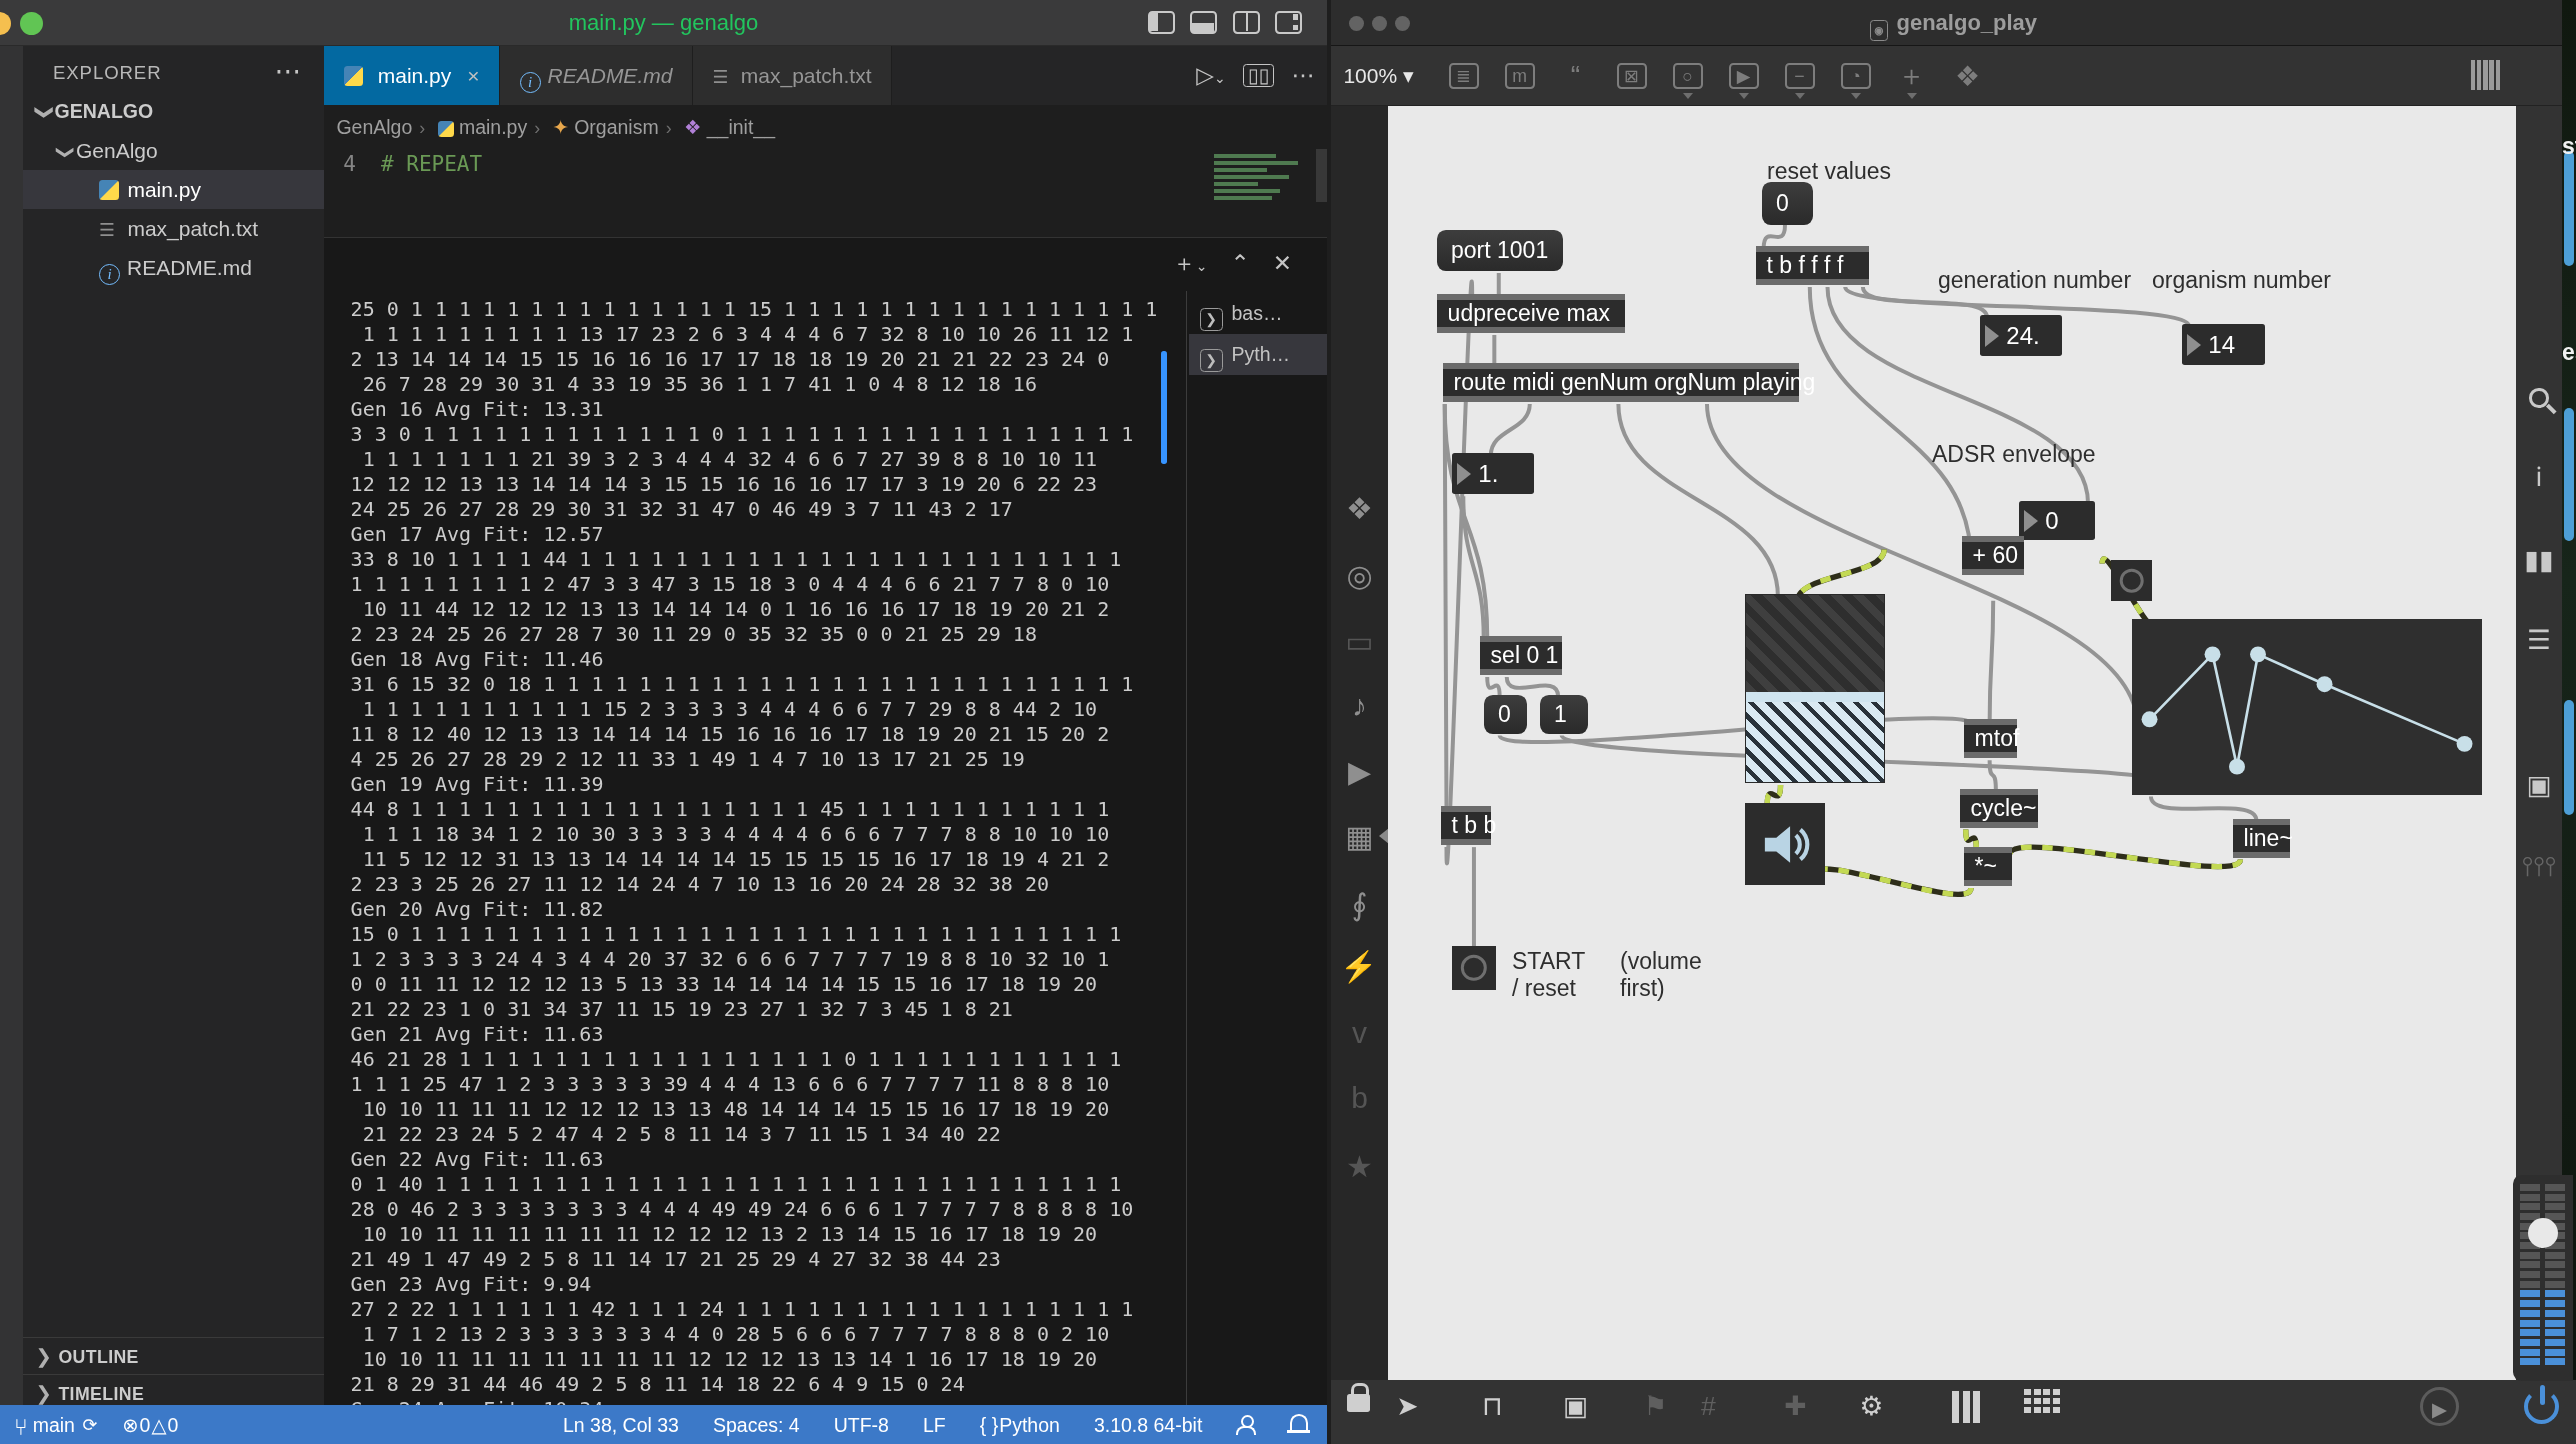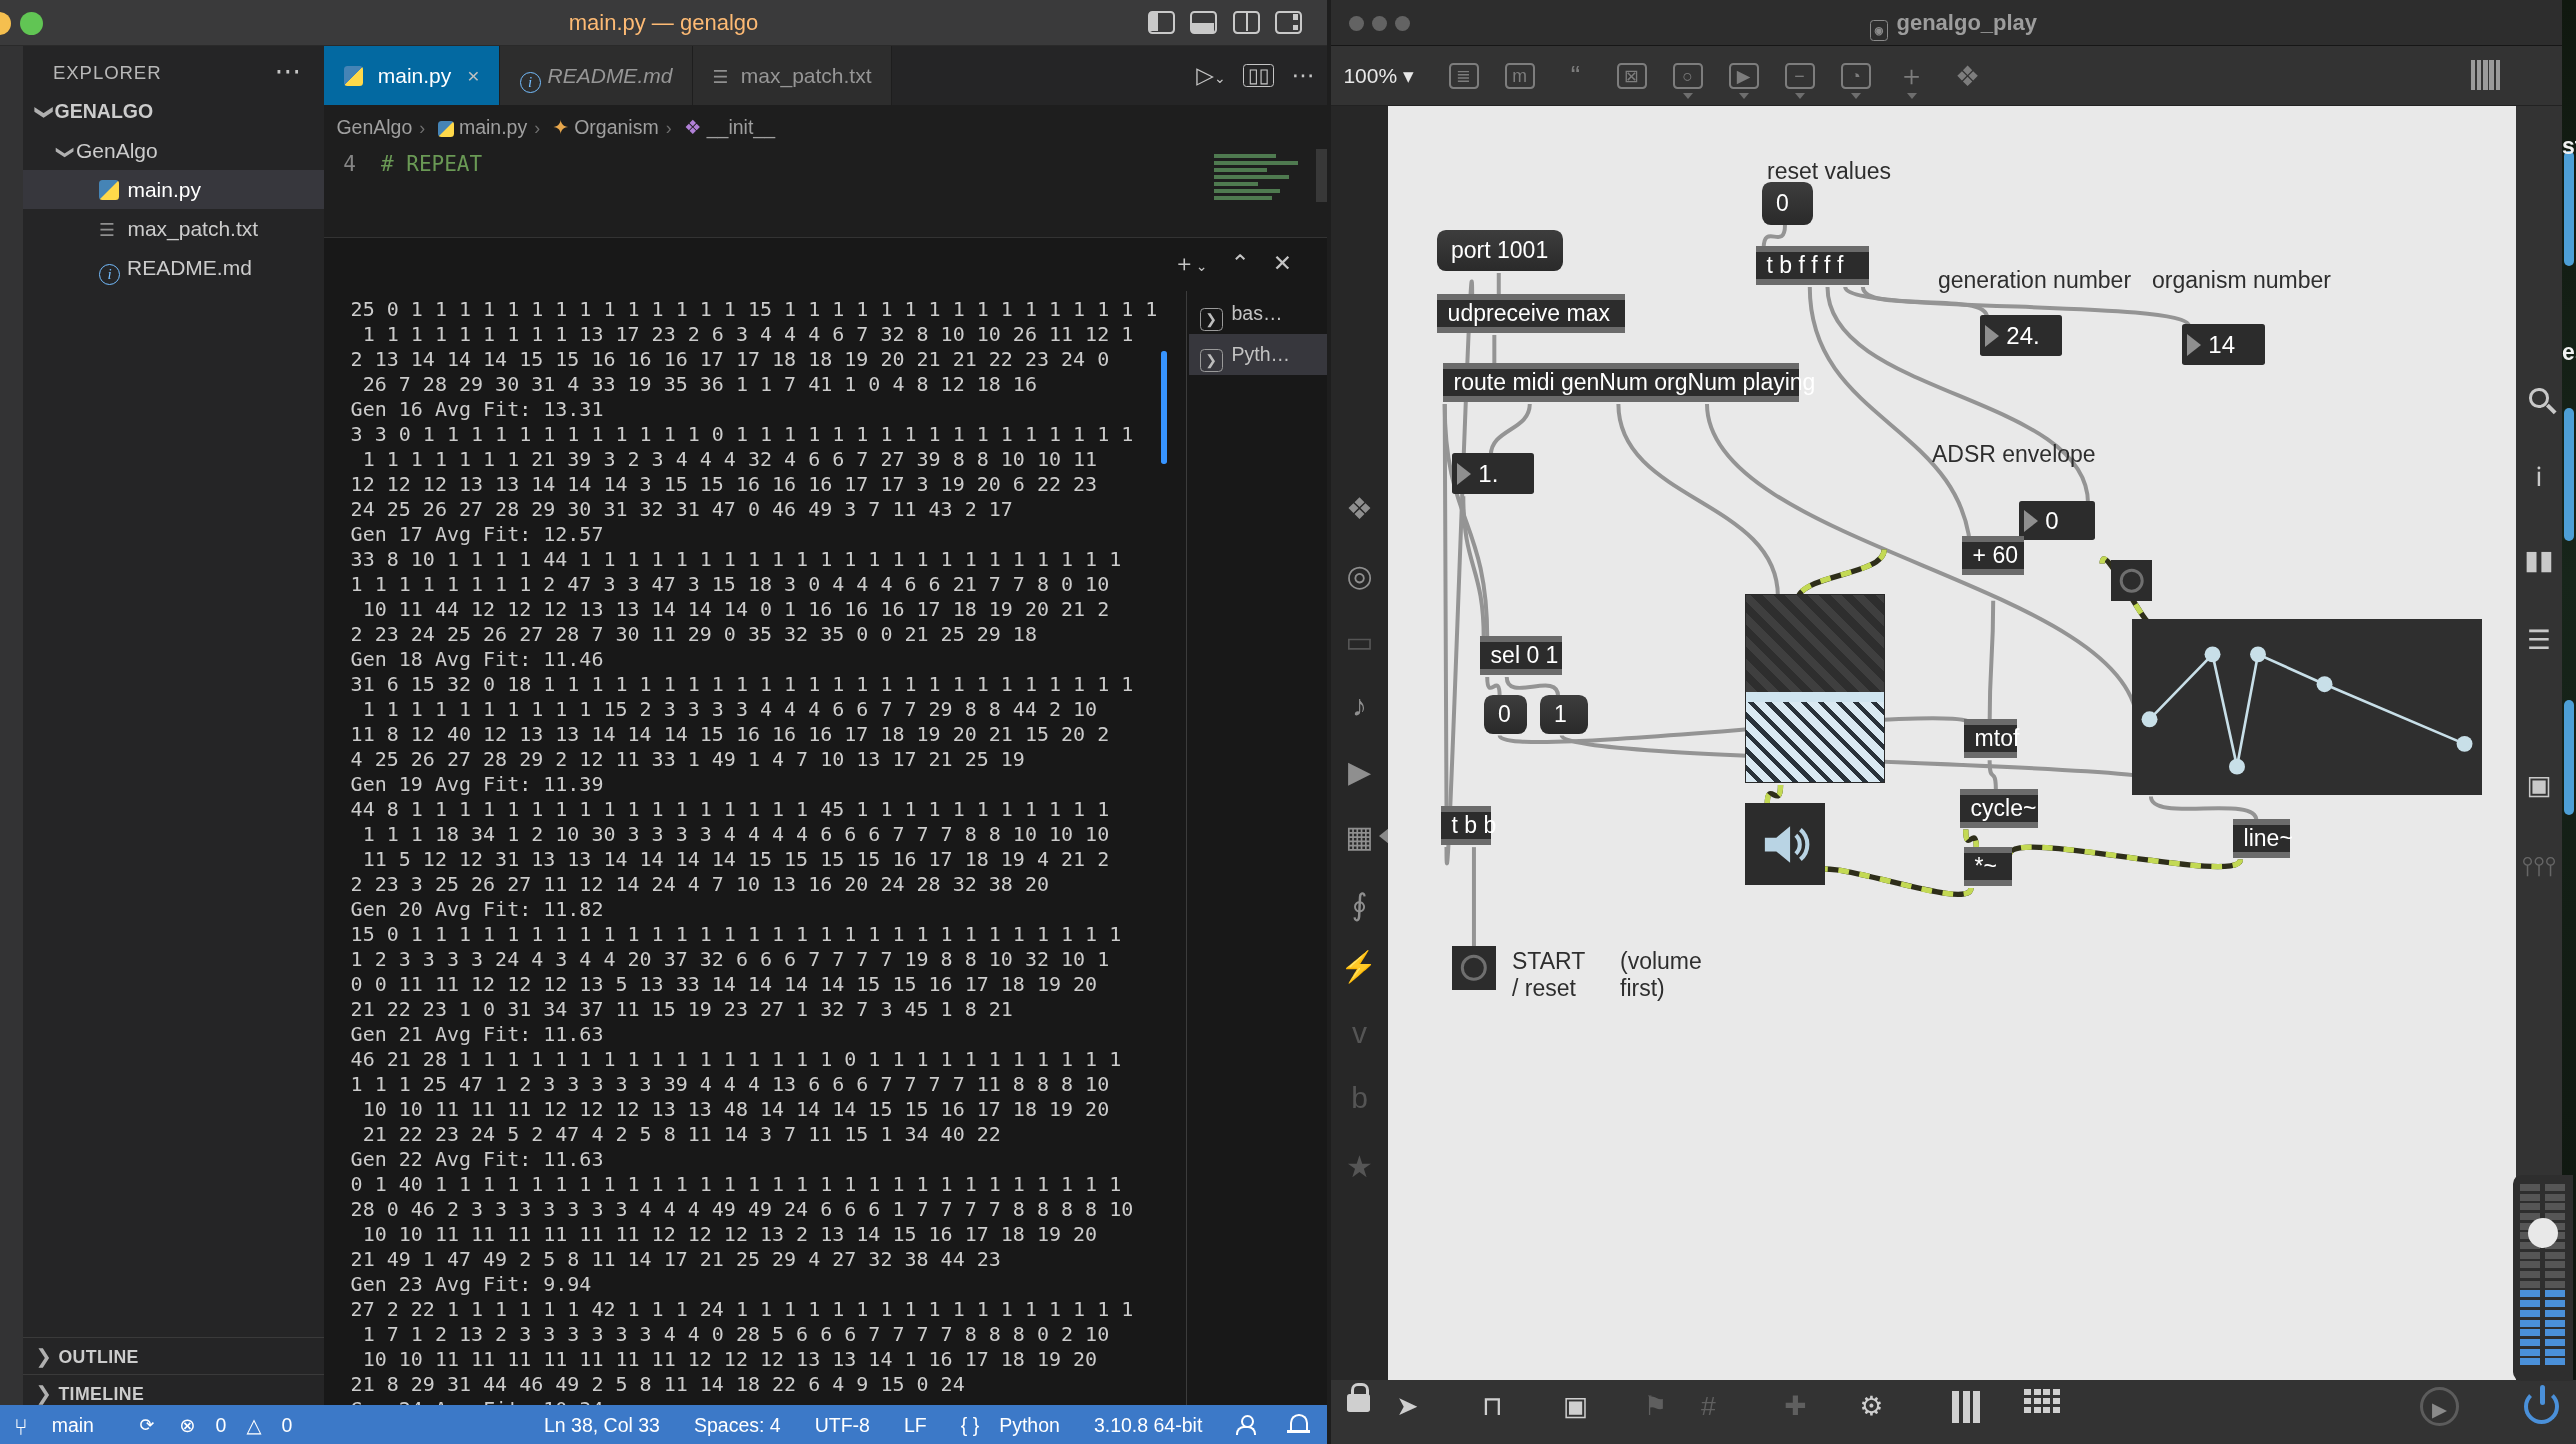--- a/index.html
+++ b/index.html
@@ -4,21 +4,21 @@
 <style>
   * { margin:0; padding:0; box-sizing:border-box; }
   html,body { width:2576px; height:1445px; overflow:hidden; background:#1e1e1e;
     font-family:"Liberation Sans", sans-serif; }
   
   #vscode { position:absolute; left:0; top:0; width:1327px; height:1445px; background:#1e1e1e; }
   #vs-titlebar { position:absolute; left:0; top:0; width:1327px; height:46px; background:#3a3a3b;
     border-bottom:0.9px solid #2a2a2a; overflow:hidden; }
   .traffic { position:absolute; top:11.5px; width:23px; height:23px; border-radius:50%; }
   #vs-title { position:absolute; left:0; right:0; top:0; height:46px; line-height:46px; text-align:center;
-    color:#fdba74; font-size:22px; }
+    color:#22c55e; font-size:22px; }
   .layout-ico { position:absolute; top:10.6px; width:26.6px; height:23px; border:2.2px solid #c9c9c9; border-radius:4.4px; }
   .layout-ico i { position:absolute; background:#c9c9c9; }
   #vs-body { position:absolute; top:46px; left:0; width:1327px; height:1359px; }
   #activity-sliver { position:absolute; left:0; top:0; width:23px; height:1359px; background:#333334; }
   #explorer { position:absolute; left:23px; top:0; width:301px; height:1359px; background:#252526; color:#bcbcbc; }
   #explorer-head { position:absolute; left:30px; top:16px; font-size:18.6px; letter-spacing:0.9px; color:#b8b8b8; }
   #explorer-more { position:absolute; right:21px; top:8.9px; color:#c5c5c5; font-size:26.6px; letter-spacing:1.8px; }
   .tree-row { position:absolute; left:0; width:301px; height:39px; line-height:39px; font-size:21px; color:#cccccc;
     white-space:nowrap; }
   .tree-row.sel { background:#37373d; color:#ffffff; }
@@ -69,21 +69,21 @@
   #term-list { position:absolute; left:865px; top:55px; width:138px; }
   .term-item { height:41px; line-height:41px; color:#c3c3c3; font-size:19.5px; padding-left:10.6px; white-space:nowrap; }
   .term-item.sel { background:#37373d; }
   .term-glyph { display:inline-block; width:23px; height:23px; border:1.8px solid #9a9a9a; border-radius:4.4px;
     font-size:14px; line-height:21px; text-align:center; color:#bdbdbd; margin-right:8.9px; vertical-align:-4.4px; }
   
   #statusbar { position:absolute; left:0; top:1405px; width:1327px; height:40px; background:#3c79c8; color:#ffffff;
     font-size:19.5px; display:flex; align-items:center; }
   #sb-left { display:flex; gap:25px; padding-left:14px; align-items:center; }
   #sb-right { margin-left:auto; display:flex; gap:34px; padding-right:19.5px; align-items:center; }
-  .sb-item { display:flex; align-items:center; gap:20px; white-space:nowrap; }
+  .sb-item { display:flex; align-items:center; gap:1px; white-space:nowrap; }
   
   #max { position:absolute; left:1331px; top:0; width:1245px; height:1445px; background:#2b2b2b; }
   #max-titlebar { position:absolute; left:0; top:0; width:1245px; height:46px; background:#2d2d2d;
     border-bottom:0.9px solid #161616; }
   .mdot { position:absolute; top:16px; width:15px; height:15px; border-radius:50%; background:#636363; }
   #max-title { position:absolute; left:0; right:0; top:0; height:46px; line-height:46px; text-align:center;
     color:#9d9d9d; font-size:22px; font-weight:bold; }
   #max-doc-ico { display:inline-block; width:17.7px; height:21px; border:1.8px solid #8a8a8a; border-radius:3.5px;
     vertical-align:-3.5px; margin-right:8.9px; font-size:10.6px; line-height:19.5px; color:#8a8a8a; }
   #max-toolbar { position:absolute; left:0; top:46px; width:1245px; height:60px; background:#333333;

